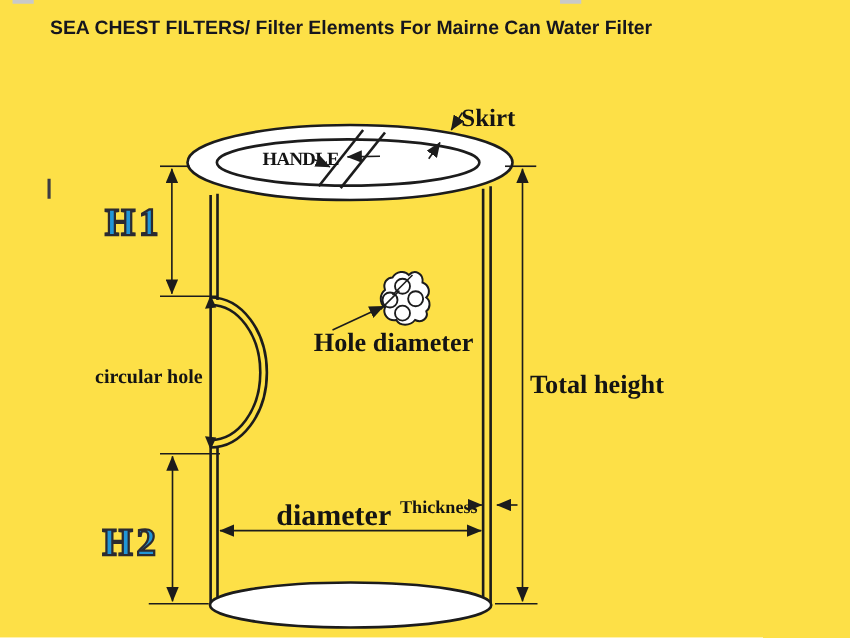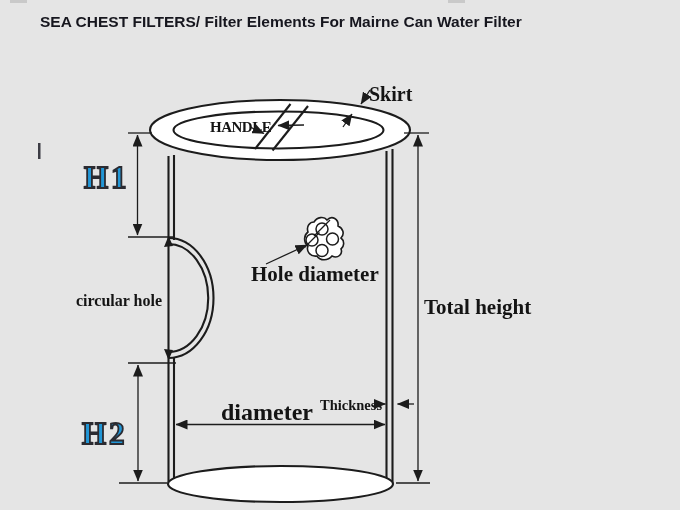--- a/index.html
+++ b/index.html
@@ -1,16 +1,16 @@
 <!DOCTYPE html>
 <html><head>
 <meta charset="utf-8">
 <style>
   html,body{margin:0;padding:0;background:#ffffff;}
-  .page{position:relative;width:680px;height:510px;background:#e5e5e5;overflow:hidden;}
+  .page{position:relative;width:680px;height:510px;background:#fde047;overflow:hidden;}
   svg{position:absolute;left:0;top:0;}
   .t-title{font-family:"Liberation Sans",sans-serif;font-weight:bold;font-size:15.5px;fill:#16161e;}
   .t-label{font-family:"Liberation Serif",serif;font-weight:bold;fill:#141414;}
   .t-dim{font-family:"Liberation Serif",serif;font-weight:bold;stroke:#2b2b31;stroke-width:1.8px;letter-spacing:3px;}
   .ln{stroke:#1c1c1c;stroke-width:2.1;fill:none;}
   .lnw{stroke:#1c1c1c;stroke-width:2.1;fill:#ffffff;}
   .dim{stroke:#1c1c1c;stroke-width:1.3;fill:none;}
   .blob{stroke:#1c1c1c;stroke-width:1.6;fill:#ffffff;}
   .hole{stroke:#1c1c1c;stroke-width:1.5;fill:#ffffff;}
 </style>

